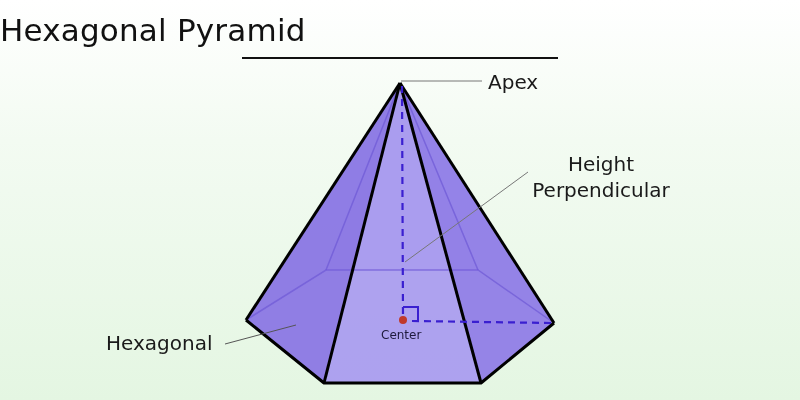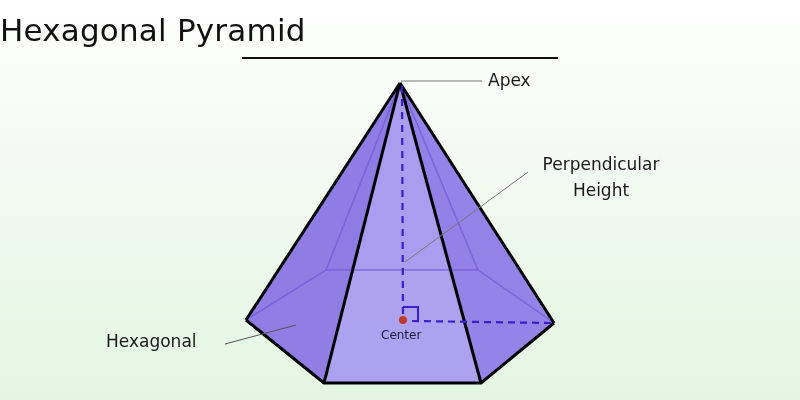--- a/index.html
+++ b/index.html
@@ -9,21 +9,21 @@
     font-family: "DejaVu Sans", sans-serif;
   }
   .title {
     position: absolute; left: 0; width: 800px; top: 12px; text-align: left;
     font-size: 31px; color: #111; letter-spacing: 0.2px;
   }
   .title-underline {
     position: absolute; left: 242px; top: 57px; width: 316px; height: 2px; background: #111;
   }
   svg.diagram { position: absolute; left: 0; top: 0; }
-  .label { position: absolute; color: #1a1a1a; font-size: 17px; }
+  .label { position: absolute; color: #1a1a1a; font-size: 20px; }
   .label-center { font-size: 12px; color: #1e1a3d; }
 </style>
 </head>
 <body>
 
 <div class="title">Hexagonal Pyramid</div>
 <div class="title-underline"></div>
 
 <svg class="diagram" width="800" height="400" viewBox="0 0 800 400">
 
@@ -57,17 +57,17 @@
 
   <circle cx="403" cy="320" r="4" fill="#c0392b"></circle>
 
   <line x1="401" y1="81" x2="482" y2="81" stroke="#777" stroke-width="1"></line>
   <line x1="405" y1="262" x2="528" y2="172" stroke="#777" stroke-width="1"></line>
   <line x1="225" y1="344" x2="296" y2="325" stroke="#555" stroke-width="1"></line>
 </svg>
 
 <div class="label" style="left:488px; top:70px;">Apex</div>
 <div class="label" style="left:531px; top:151px; width:140px; text-align:center; line-height:26px;">
+  <div>Height</div>
   <div>Perpendicular</div>
-  <div>Height</div>
 </div>
 <div class="label" style="left:106px; top:331px;">Hexagonal</div>
 <div class="label label-center" style="left:381px; top:328px;">Center</div>
 
 </body></html>

